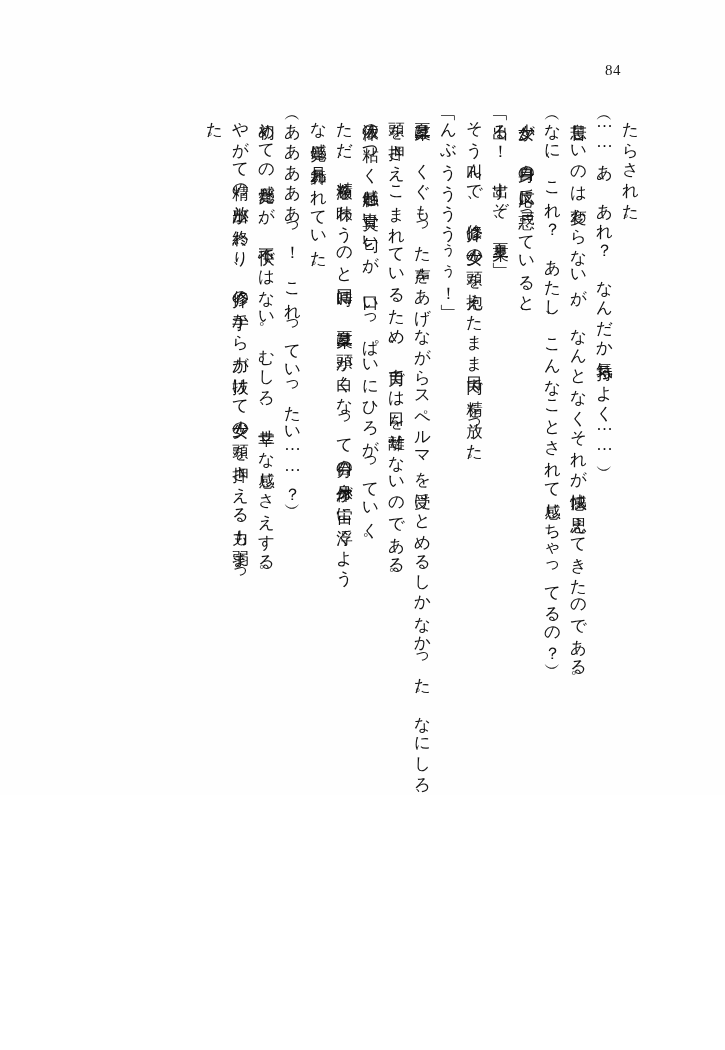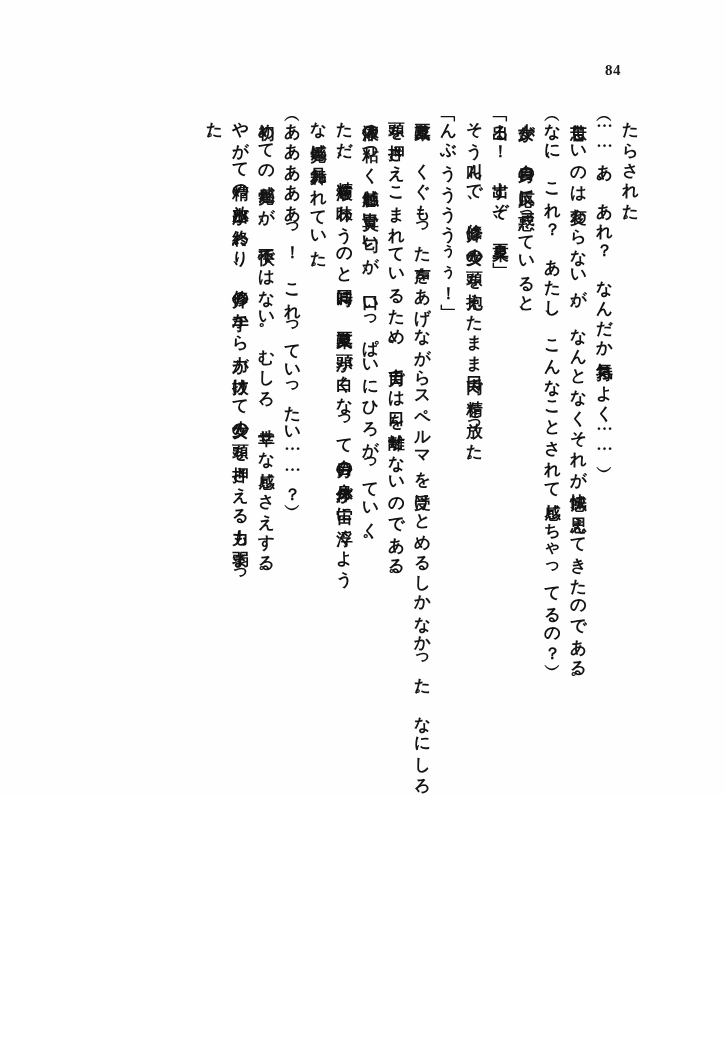--- a/index.html
+++ b/index.html
@@ -17,21 +17,20 @@
   }
 
   
   #page {
     position: absolute;
     left: 0; top: 0;
     width: 725px;
     height: 795px;
     background: #fefefe;
     box-sizing: border-box;
-    font-weight: bold;
   }
 
   
   #page-number {
     position: absolute;
     right: 104px;
     top: 62px;
     font-size: 15px;
     letter-spacing: 0.5px;
     font-family: "Liberation Serif", "DejaVu Serif", serif;

